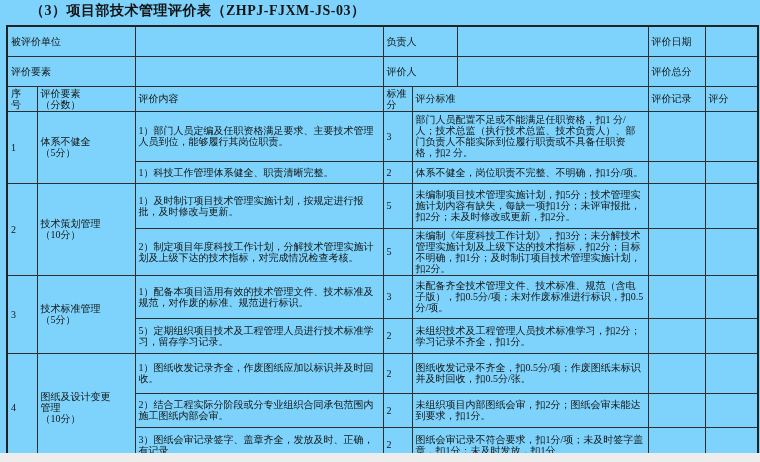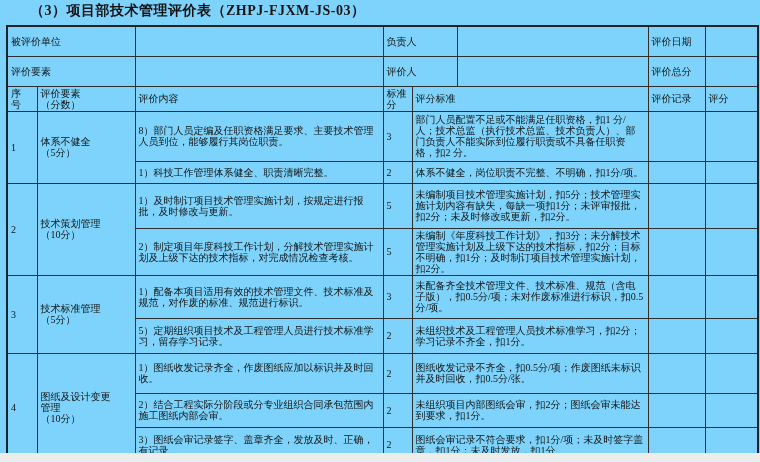--- a/index.html
+++ b/index.html
@@ -81,21 +81,21 @@
       <td class="c">标准分</td>
       <td class="c" colspan="2">评分标准</td>
       <td class="c">评价记录</td>
       <td class="c">评分</td>
     </tr>
 
     <tr style="height:50px">
       <td class="c" rowspan="2">1</td>
       <td class="c pre" rowspan="2">体系不健全
 （5分）</td>
-      <td>8）部门人员定编及任职资格满足要求、主要技术管理人员到位，能够履行其岗位职责。</td>
+      <td>1）部门人员定编及任职资格满足要求、主要技术管理人员到位，能够履行其岗位职责。</td>
       <td class="c">3</td>
       <td colspan="2">部门人员配置不足或不能满足任职资格，扣1 分/人；技术总监（执行技术总监、技术负责人）、部门负责人不能实际到位履行职责或不具备任职资格，扣2 分。</td>
       <td></td>
       <td></td>
     </tr>
     <tr style="height:22px">
       <td>1）科技工作管理体系健全、职责清晰完整。</td>
       <td class="c">2</td>
       <td colspan="2">体系不健全，岗位职责不完整、不明确，扣1分/项。</td>
       <td></td>

